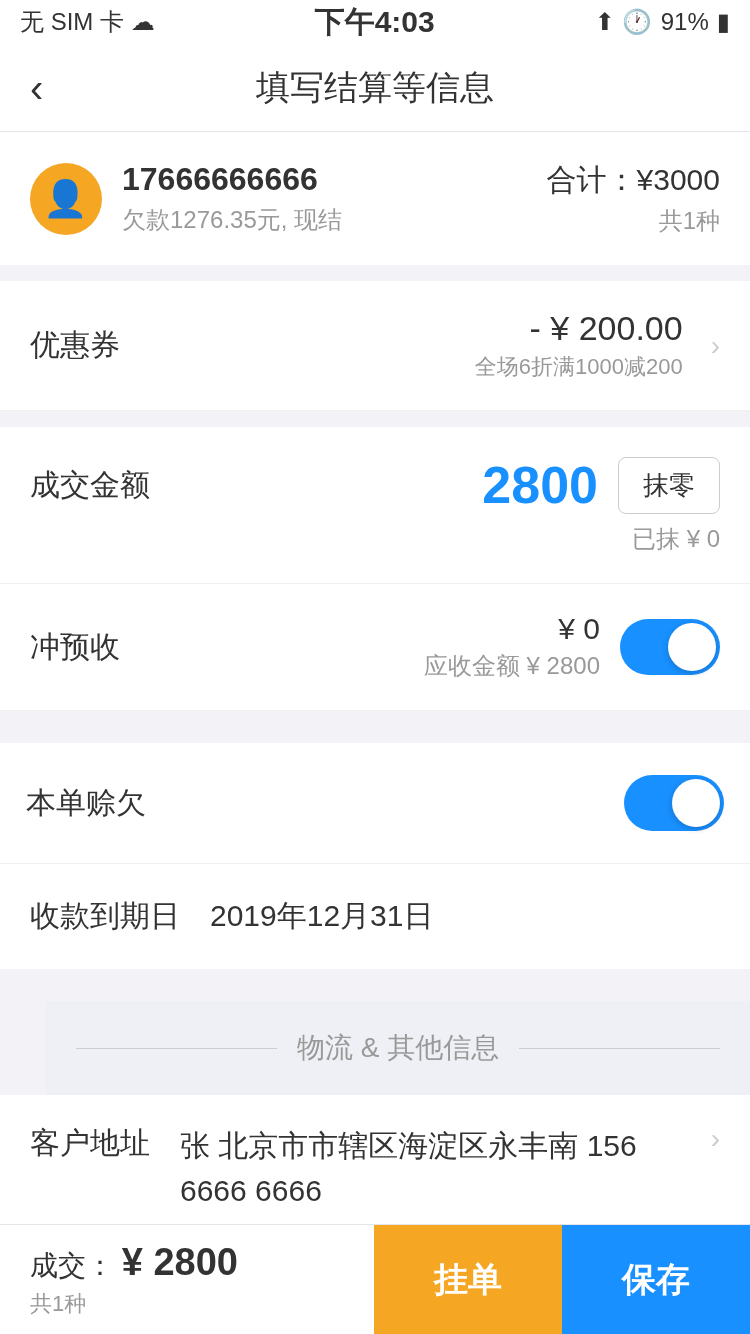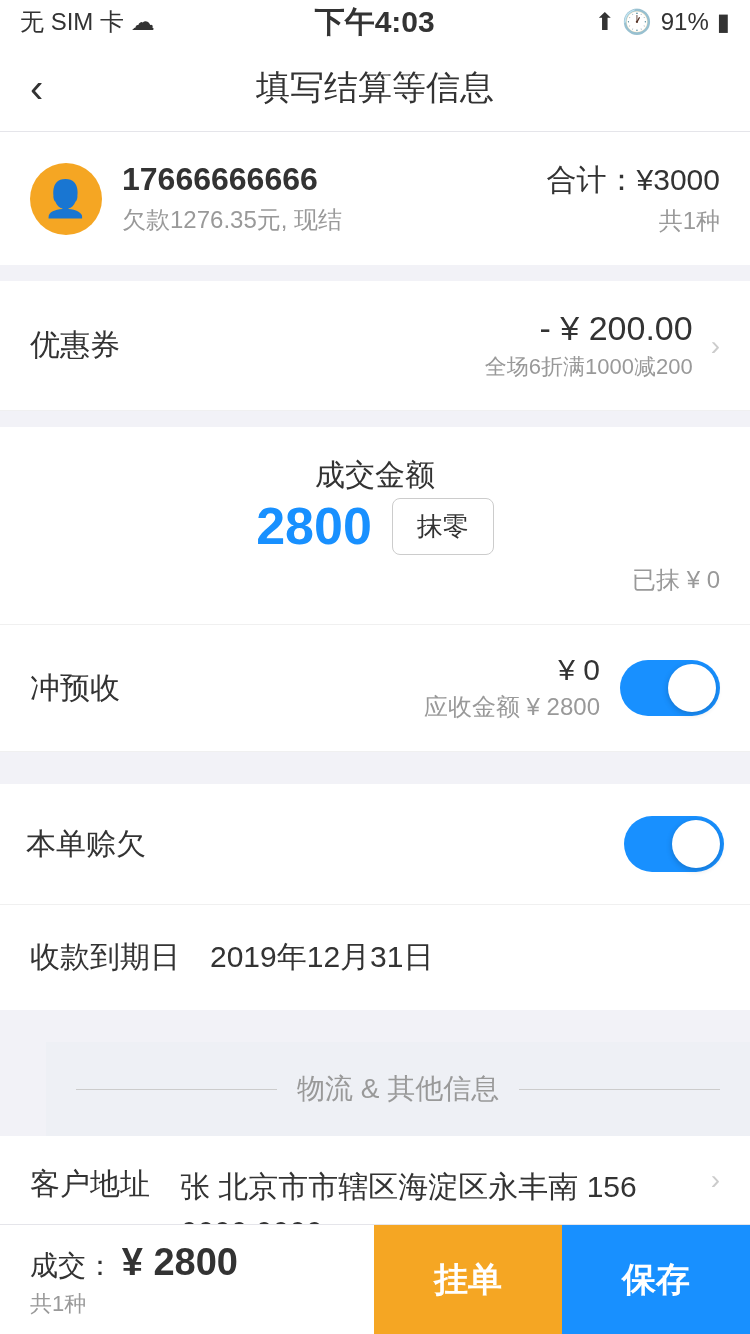--- a/index.html
+++ b/index.html
@@ -101,36 +101,35 @@
     
     .coupon-row {
       background: #fff;
       padding: 28px 30px;
       display: flex;
       align-items: center;
       justify-content: space-between;
       border-bottom: 1px solid #f0f0f0;
     }
     .coupon-label { font-size: 30px; color: #333; }
-    .coupon-right { display: flex; align-items: center; gap: 18px; }
+    .coupon-right { display: flex; align-items: center; gap: 28px; }
     .coupon-amount { font-size: 34px; color: #333; font-weight: 500; }
     .coupon-desc { font-size: 22px; color: #999; margin-top: 4px; text-align: right; }
     .chevron { font-size: 28px; color: #ccc; }
 
     
     .deal-section {
       background: #fff;
       padding: 28px 30px;
       border-bottom: 1px solid #f0f0f0;
     }
     .deal-row {
       display: flex;
       align-items: center;
       justify-content: space-between;
-      flex-direction: column;
     }
     .deal-label { font-size: 30px; color: #333; }
     .deal-right { display: flex; align-items: center; gap: 20px; }
     .deal-amount { font-size: 52px; color: #1890ff; font-weight: 600; }
     .round-btn {
       border: 1px solid #ccc;
       border-radius: 8px;
       padding: 10px 24px;
       font-size: 26px;
       color: #333;

